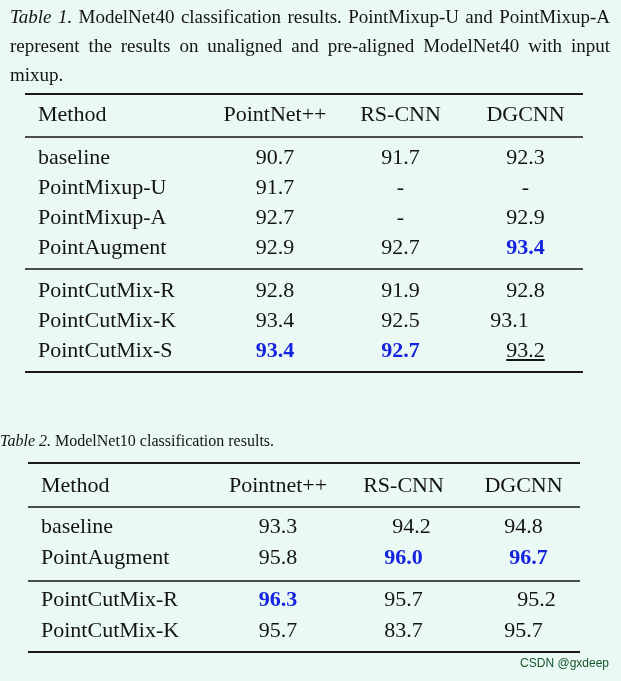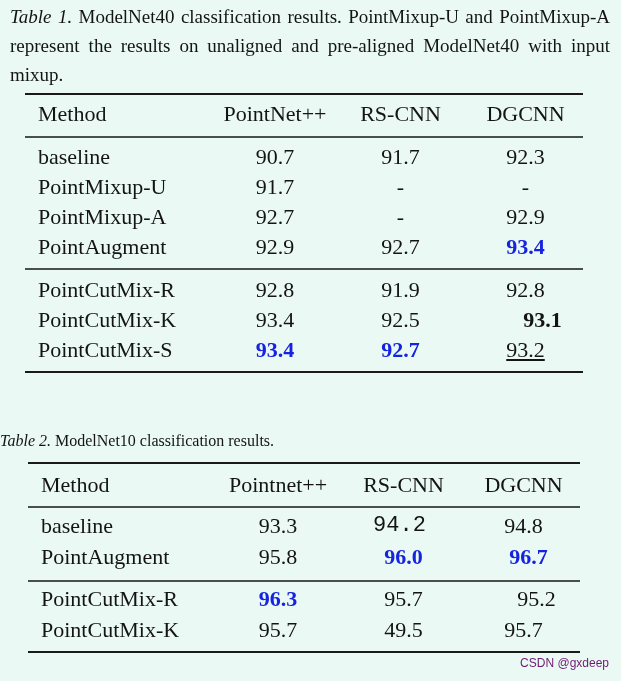--- a/index.html
+++ b/index.html
@@ -20,21 +20,21 @@
   .cell.m { left:0; text-align:left; }
   .c { text-align:center; }
   .bold-blue { color:#1524e0; font-weight:bold; }
   .caption2 {
     position:absolute; left:0; top:428px; width:621px; text-align:left;
     font-size:16px; line-height:26px;
   }
   .watermark {
     position:absolute; right:12px; top:656px;
     font-family:"Liberation Sans", "DejaVu Sans", sans-serif;
-    font-size:12px; color:#701a75;
+    font-size:12px; color:#14532d;
   }
 </style>
 </head>
 <body>
 
 <div class="caption1"><span class="lbl">Table 1.</span><span> ModelNet40 classification results.  PointMixup-U and PointMixup-A represent the results on unaligned and pre-aligned ModelNet40 with input mixup.</span></div>
 
 <div>
   <div class="rule thick" style="left:25px; top:93px; width:558px;"></div>
   <div class="row" style="left:38px; top:100px; width:545px;">
@@ -76,21 +76,21 @@
       <div class="row" style="left: 38px; top: 276px; width: 545px;">
         <span class="cell m">PointCutMix-R</span>
         <span class="cell c" style="left: 172px; width: 130px;">92.8</span>
         <span class="cell c" style="left: 300px; width: 125px;">91.9</span>
         <span class="cell c" style="left: 425px; width: 125px;">92.8</span>
       </div>
       <div class="row" style="left: 38px; top: 306px; width: 545px;">
         <span class="cell m">PointCutMix-K</span>
         <span class="cell c" style="left: 172px; width: 130px;">93.4</span>
         <span class="cell c" style="left: 300px; width: 125px; text-align: center;">92.5</span>
-        <span class="cell c" style="left: 442px; width: 125px; font-weight: bold;">93.1</span>
+        <span class="cell c" style="left: 409px; width: 125px;">93.1</span>
       </div>
       <div class="row" style="left: 38px; top: 336px; width: 545px;">
         <span class="cell m">PointCutMix-S</span>
         <span class="cell c bold-blue" style="left: 172px; width: 130px;">93.4</span>
         <span class="cell c bold-blue" style="left: 300px; width: 125px;">92.7</span>
         <span class="cell c" style="left: 425px; width: 125px; text-decoration: underline;">93.2</span>
       </div>
     </div>
   <div class="rule thick" style="left:25px; top:371px; width:558px;"></div>
 </div>
@@ -104,41 +104,41 @@
     <span class="cell c" style="left:172px; width:130px;">Pointnet++</span>
     <span class="cell c" style="left:300px; width:125px;">RS-CNN</span>
     <span class="cell c" style="left:425px; width:115px;">DGCNN</span>
   </div>
   <div class="rule thin" style="left:28px; top:506px; width:552px;"></div>
 
   <div id="t2g1">
       <div class="row" style="left: 41px; top: 512px; width: 545px;">
         <span class="cell m">baseline</span>
         <span class="cell c" style="left: 172px; width: 130px;">93.3</span>
-        <span class="cell c" style="left: 296px; width: 125px; font-family: Liberation Mono, monospace;">94.2</span>
+        <span class="cell c" style="left: 308px; width: 125px;">94.2</span>
         <span class="cell c" style="left: 425px; width: 115px;">94.8</span>
       </div>
       <div class="row" style="left: 41px; top: 543px; width: 545px;">
         <span class="cell m">PointAugment</span>
         <span class="cell c" style="left: 172px; width: 130px;">95.8</span>
         <span class="cell c bold-blue" style="left: 300px; width: 125px;">96.0</span>
         <span class="cell c bold-blue" style="left: 430px; width: 115px;">96.7</span>
       </div>
     </div>
   <div class="rule thin" style="left:28px; top:580px; width:552px;"></div>
   <div id="t2g2">
       <div class="row" style="left: 41px; top: 585px; width: 545px;">
         <span class="cell m">PointCutMix-R</span>
         <span class="cell c bold-blue" style="left: 172px; width: 130px;">96.3</span>
         <span class="cell c" style="left: 300px; width: 125px;">95.7</span>
         <span class="cell c" style="left: 438px; width: 115px;">95.2</span>
       </div>
       <div class="row" style="left: 41px; top: 616px; width: 545px;">
         <span class="cell m">PointCutMix-K</span>
         <span class="cell c" style="left: 172px; width: 130px;">95.7</span>
-        <span class="cell c" style="left: 300px; width: 125px;">49.5</span>
+        <span class="cell c" style="left: 300px; width: 125px;">83.7</span>
         <span class="cell c" style="left: 425px; width: 115px;">95.7</span>
       </div>
     </div>
   <div class="rule thick" style="left:28px; top:651px; width:552px;"></div>
 </div>
 
 <div class="watermark">CSDN @gxdeep</div>
 
 </body></html>

